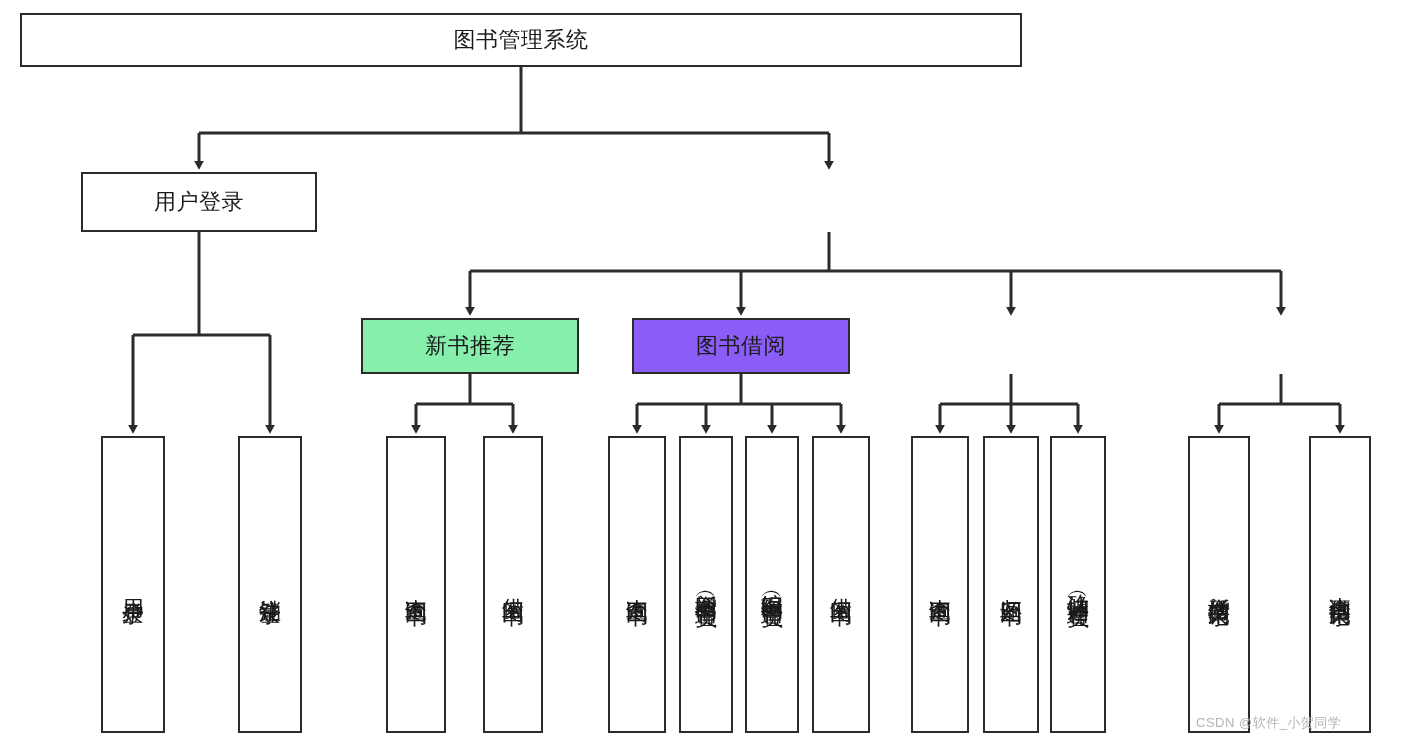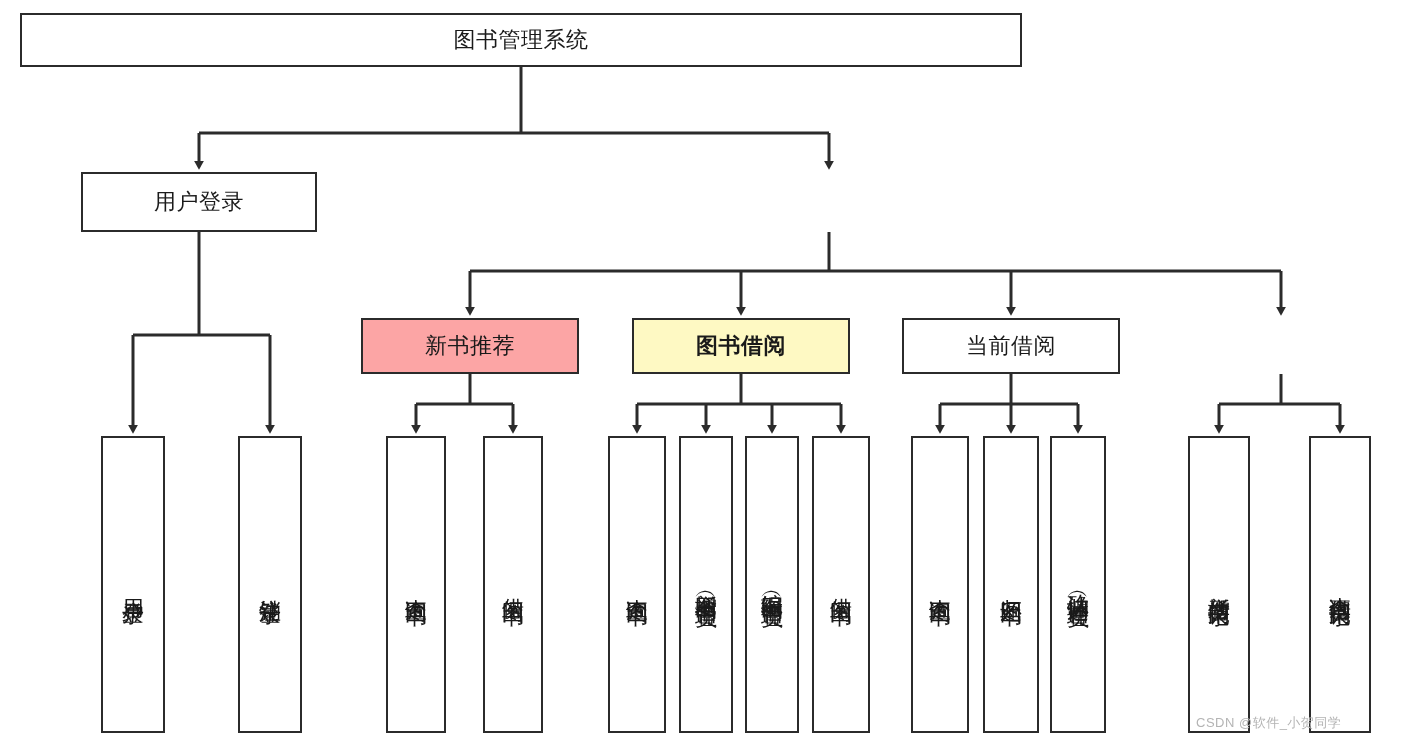--- a/index.html
+++ b/index.html
@@ -127,28 +127,25 @@
   </svg>
 
   <div class="node horiz" style="left: 20px; top: 13px; width: 1002px; height: 54px; border-color: rgb(43, 43, 43); background: rgb(255, 255, 255); color: rgb(26, 26, 26);">
     <span class="node-label">图书管理系统</span>
   </div>
 
   <div class="node horiz" style="left: 81px; top: 172px; width: 236px; height: 60px; border-color: rgb(43, 43, 43); background: rgb(255, 255, 255); color: rgb(26, 26, 26);">
     <span class="node-label">用户登录</span>
   </div>
 
-  <div class="node horiz" style="left: 361px; top: 318px; width: 218px; height: 56px; border-color: rgb(43, 43, 43); background: #fca5a5; color: rgb(26, 26, 26);">
+  <div class="node horiz" style="left: 361px; top: 318px; width: 218px; height: 56px; border-color: rgb(43, 43, 43); background: #86efac; color: rgb(26, 26, 26);">
     <span class="node-label">新书推荐</span>
   </div>
-  <div class="node horiz" style="left: 632px; top: 318px; width: 218px; height: 56px; border-color: rgb(43, 43, 43); background: #fef9c3; color: rgb(26, 26, 26); font-weight: bold;">
+  <div class="node horiz" style="left: 632px; top: 318px; width: 218px; height: 56px; border-color: rgb(43, 43, 43); background: #8b5cf6; color: rgb(26, 26, 26);">
     <span class="node-label">图书借阅</span>
-  </div>
-  <div class="node horiz" style="left: 902px; top: 318px; width: 218px; height: 56px; border-color: rgb(43, 43, 43); background: rgb(255, 255, 255); color: rgb(26, 26, 26);">
-    <span class="node-label">当前借阅</span>
   </div>
 
   <div class="node vert" style="left: 101px; top: 436px; width: 64px; height: 297px; border-color: rgb(43, 43, 43); background: rgb(255, 255, 255); color: rgb(26, 26, 26);">
     <span class="node-label">用户登录</span>
   </div>
   <div class="node vert" style="left: 238px; top: 436px; width: 64px; height: 297px; border-color: rgb(43, 43, 43); background: rgb(255, 255, 255); color: rgb(26, 26, 26);">
     <span class="node-label">注销登录</span>
   </div>
   <div class="node vert" style="left: 386px; top: 436px; width: 60px; height: 297px; border-color: rgb(43, 43, 43); background: rgb(255, 255, 255); color: rgb(26, 26, 26);">
     <span class="node-label">查询图书</span>

